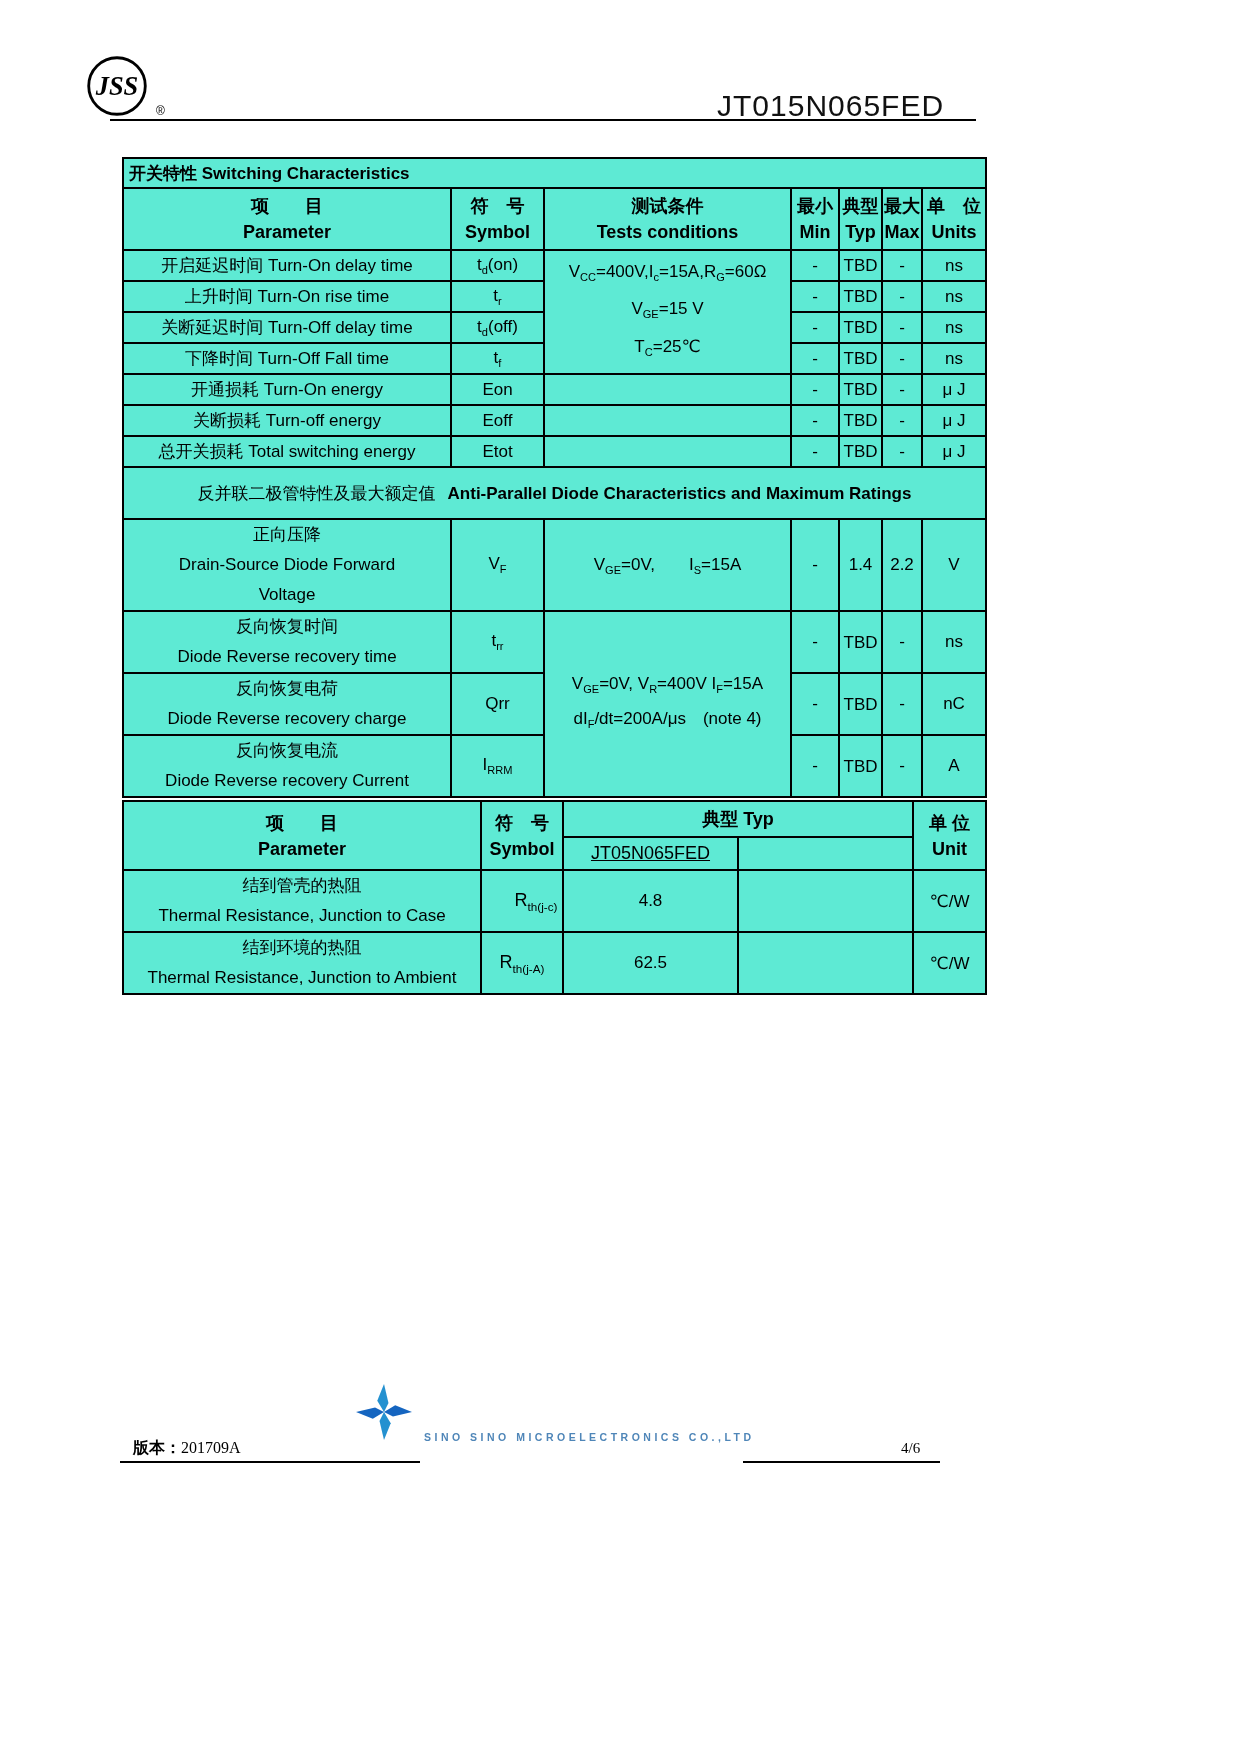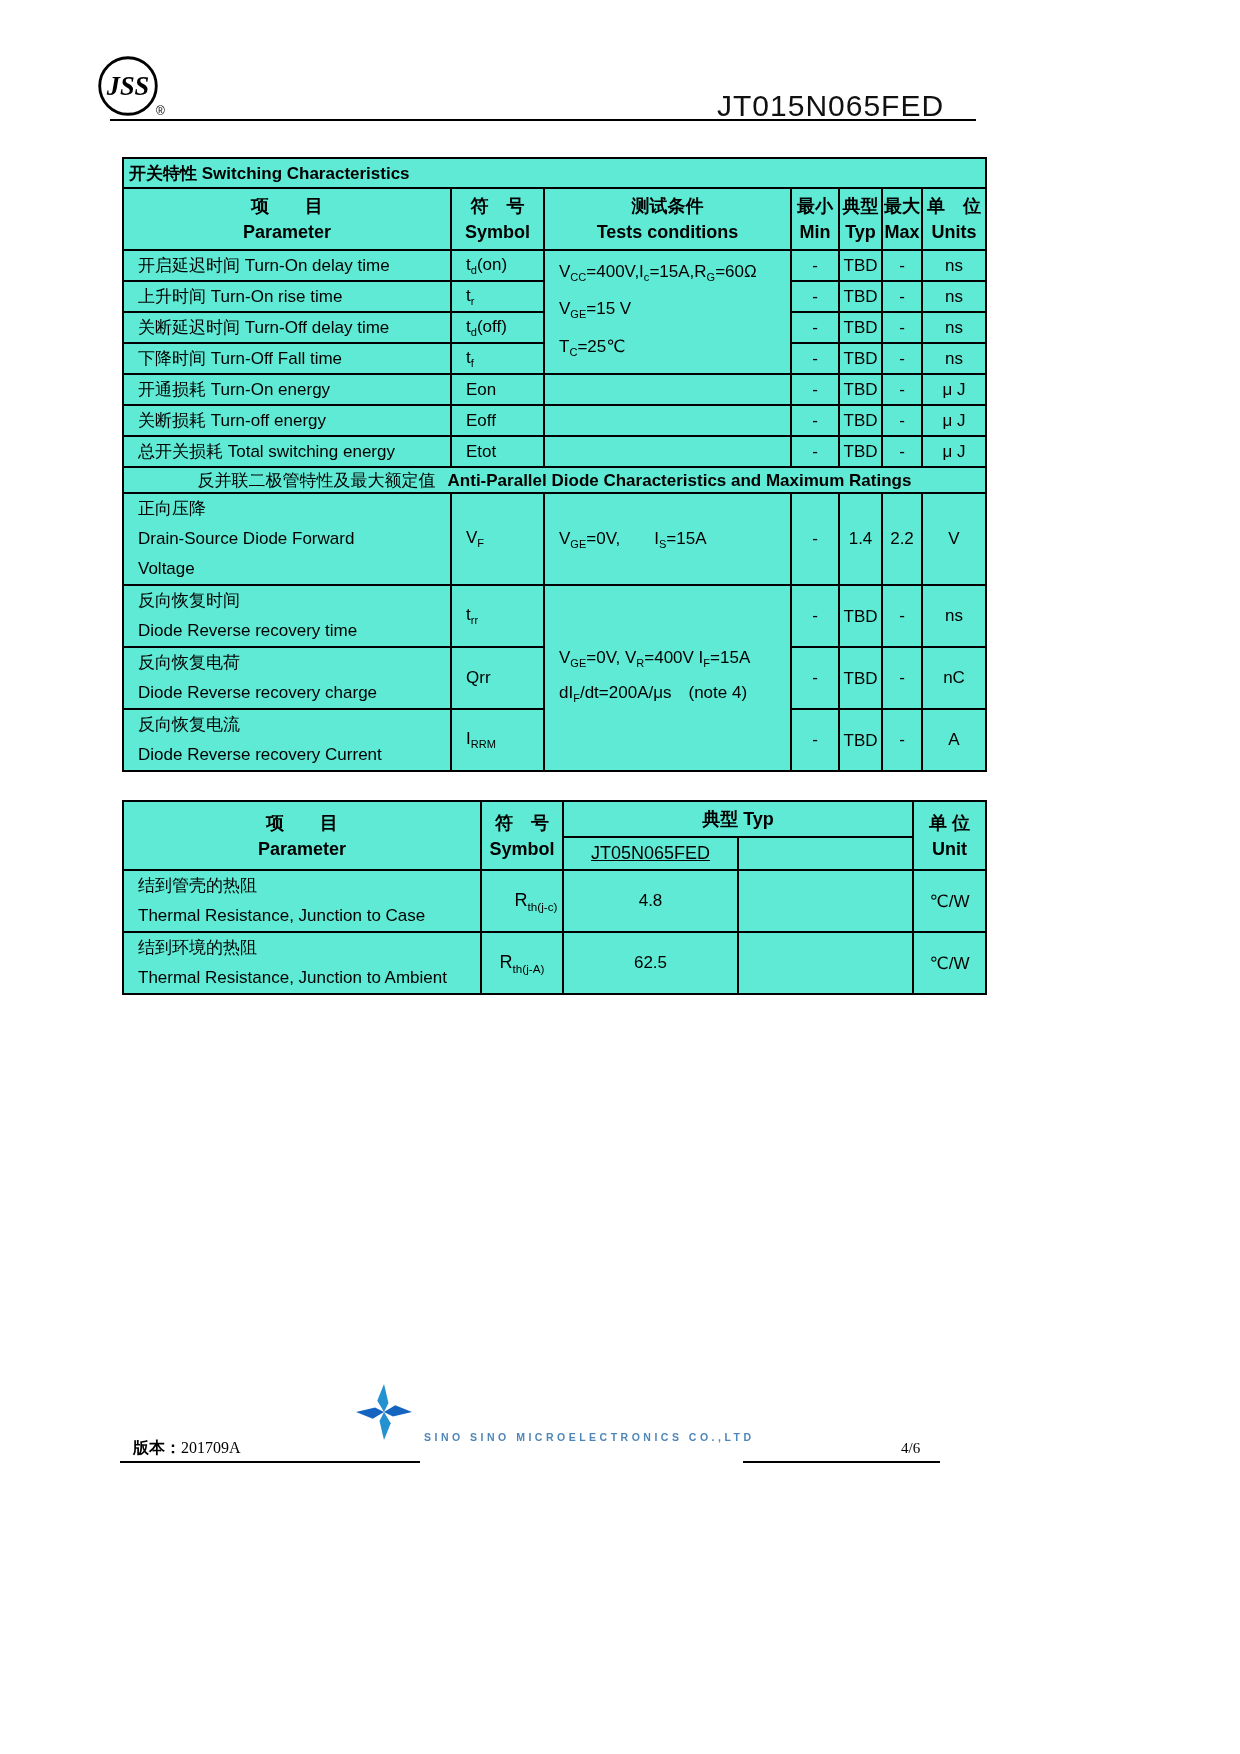--- a/index.html
+++ b/index.html
@@ -17,21 +17,21 @@
   .logo-reg { position:absolute; left:156px; top:104px; font-size:12px; }
   .section-heading { position:absolute; left:133px; top:129px; font-size:20px; font-weight:bold; }
   .section-heading .en { margin-left:10px; }
 
   
   .tbl { border-collapse:collapse; table-layout:fixed; position:absolute; background:#5eead4; }
   .tbl td { border:2px solid #000; font-size:17px; color:#000; vertical-align:middle; overflow:hidden; }
   .cap { font-weight:bold; font-size:19px; text-align:left; padding-left:5px; }
   .hdr td { text-align:center; font-weight:bold; font-size:18px; }
   .hdr td div { line-height:26px; }
-  .pl { text-align:left; padding:0 14px; }
+  .pl { text-align:center; padding:0 14px; }
   .cc { text-align:center; }
   .vt { vertical-align:top; padding-top:2px; }
   .condlines { vertical-align:top; }
   .condlines div { line-height:31px; white-space:nowrap; }
   .lines div { line-height:30px; }
   .dcap { text-align:center; font-size:19px; }
   .dcap b { margin-left:12px; }
   sub { font-size:0.65em; }
 
   
@@ -41,21 +41,21 @@
   .version { position:absolute; left:133px; top:1438px; font-size:16px; }
   .version .lbl { font-weight:bold; }
   .version .val { font-family:"Liberation Serif","DejaVu Serif",serif; }
   .page-number { position:absolute; left:901px; top:1440px; font-size:15px; font-family:"Liberation Serif","DejaVu Serif",serif; }
 </style>
 </head>
 <body>
 
 <div class="page">
 
-  <div class="abs" style="left:95px; top:53px; width:66px; height:66px;">
+  <div class="abs" style="left:84px; top:53px; width:66px; height:66px;">
     <svg viewBox="0 0 70 70" width="66" height="66">
       <circle cx="35" cy="35" r="30" fill="none" stroke="#000" stroke-width="3"></circle>
       <text x="35" y="45" font-size="28" font-style="italic" font-weight="bold" text-anchor="middle" font-family="Liberation Serif, serif">JSS</text>
     </svg>
   </div>
   <span class="logo-reg">®</span>
 
   <div class="part-number">JT015N065FED</div>
   <div class="rule" style="left:110px; top:119px; width:866px;"></div>
 
@@ -166,21 +166,21 @@
       <tr style="height:31px">
         <td class="pl">总开关损耗  Total switching energy</td>
         <td class="pl">Etot</td>
         <td class="pl"></td>
         <td class="cc">-</td>
         <td class="cc">TBD</td>
         <td class="cc">-</td>
         <td class="cc">μ J</td>
       </tr>
 
-      <tr style="height:26px">
+      <tr style="height:52px">
         <td colspan="7" class="dcap">
           <span>反并联二极管特性及最大额定值</span><b>Anti-Parallel Diode Characteristics and Maximum Ratings</b>
         </td>
       </tr>
 
       <tr style="height:90px">
         <td class="pl lines">
           <div>正向压降</div>
           <div>Drain-Source Diode Forward</div>
           <div>Voltage</div>

